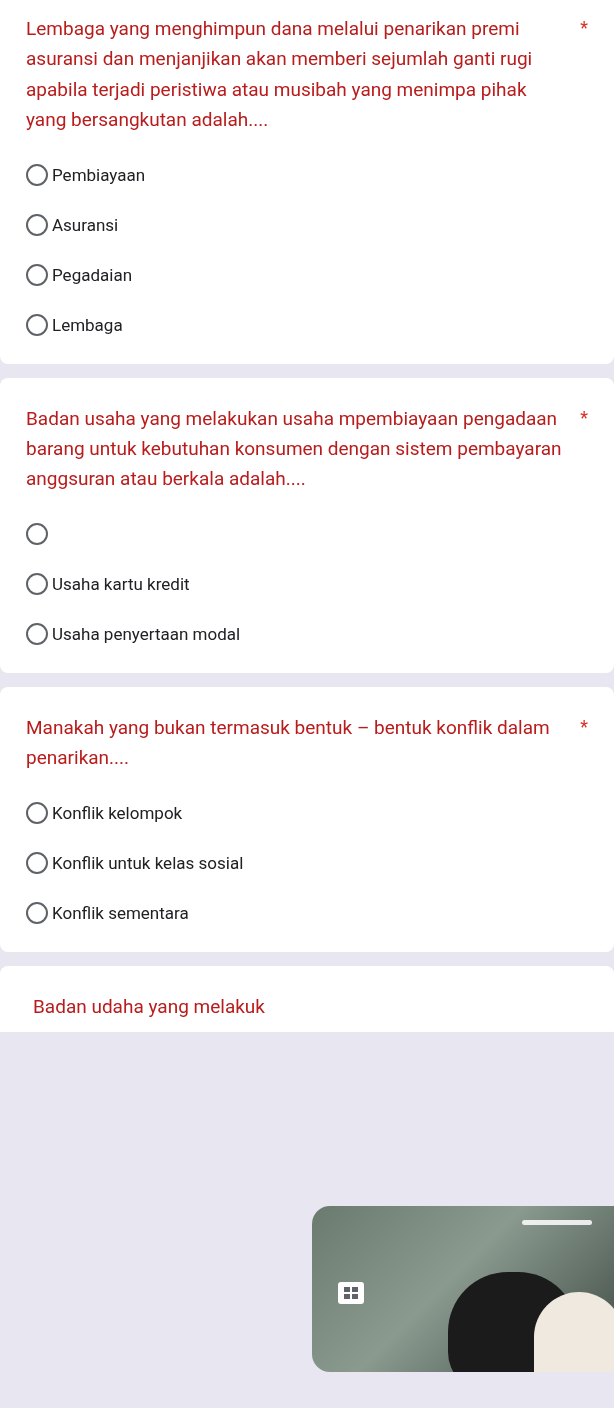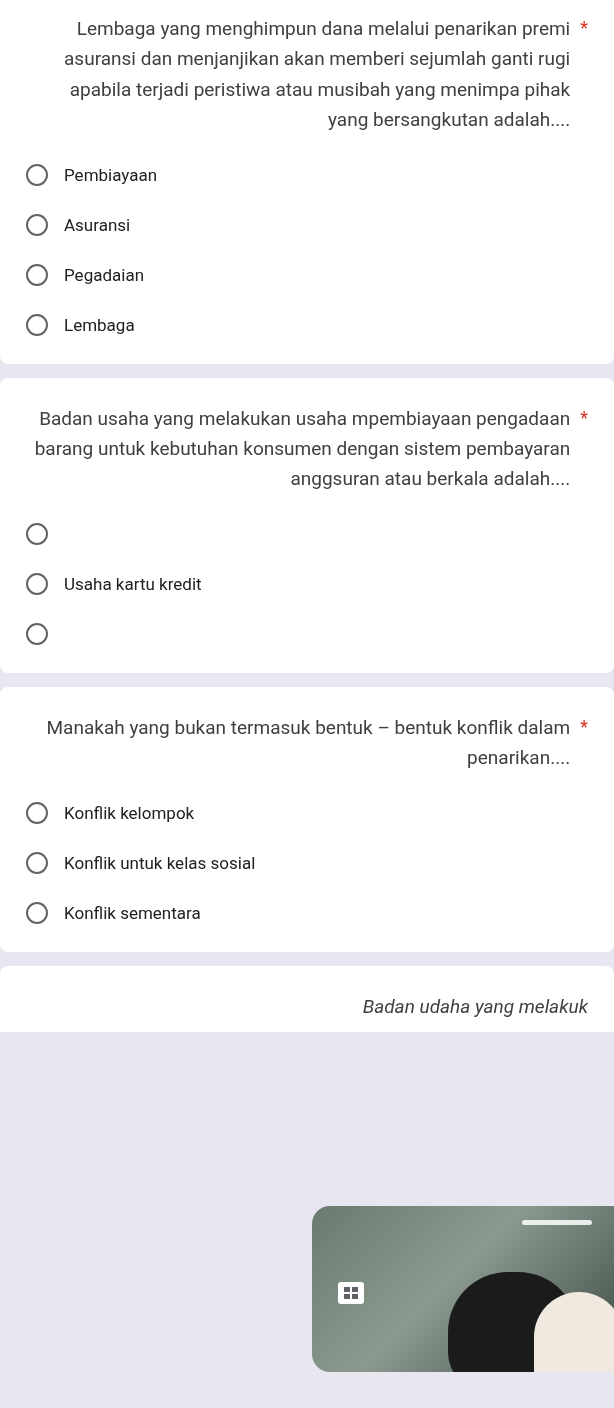--- a/index.html
+++ b/index.html
@@ -21,39 +21,38 @@
     padding-top: 14px;
   }
   .question-row {
     display: flex;
     align-items: flex-start;
     gap: 10px;
   }
   .question-text {
     font-size: 19px;
     line-height: 1.6;
-    color: #404040;
+    color: #b91c1c;
     flex: 1;
-    text-align: right;
   }
   .required {
     color: #d93025;
     font-size: 18px;
     line-height: 1.6;
   }
   .options {
     margin-top: 28px;
     display: flex;
     flex-direction: column;
     gap: 28px;
   }
   .option {
     display: flex;
     align-items: center;
-    gap: 16px;
+    gap: 4px;
     cursor: pointer;
   }
   .radio {
     width: 22px;
     height: 22px;
     border: 2px solid #5f6368;
     border-radius: 50%;
     flex-shrink: 0;
   }
   .option-label {
@@ -114,23 +113,22 @@
     right: -10px;
     bottom: -30px;
     width: 90px;
     height: 110px;
     background: #efe9df;
     border-radius: 50px 50px 30px 30px;
   }
   .partial {
     background:#ffffff;
     border-radius:8px 8px 0 0;
-    padding:26px 26px 10px 18px;
+    padding:26px 26px 10px 33px;
     margin-bottom:7px;
-    font-style:italic;
   }
 </style>
 </head>
 <body>
 
 <div class="card first">
   <div class="question-row">
     <div class="question-text">Lembaga yang menghimpun dana melalui penarikan premi asuransi dan menjanjikan akan memberi sejumlah ganti rugi apabila terjadi peristiwa atau musibah yang menimpa pihak yang bersangkutan adalah....</div>
     <div class="required">*</div>
   </div>
@@ -162,20 +160,21 @@
   <div class="options">
     <label class="option">
       <span class="radio"></span>
     </label>
     <label class="option">
       <span class="radio"></span>
       <span class="option-label">Usaha kartu kredit</span>
     </label>
     <label class="option">
       <span class="radio"></span>
+      <span class="option-label">Usaha penyertaan modal</span>
     </label>
   </div>
 </div>
 
 <div class="card">
   <div class="question-row">
     <div class="question-text">Manakah yang bukan termasuk bentuk – bentuk konflik dalam penarikan....</div>
     <div class="required">*</div>
   </div>
   <div class="options">

